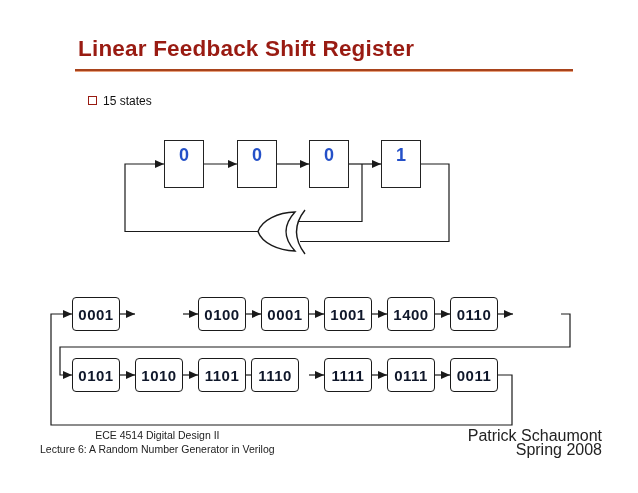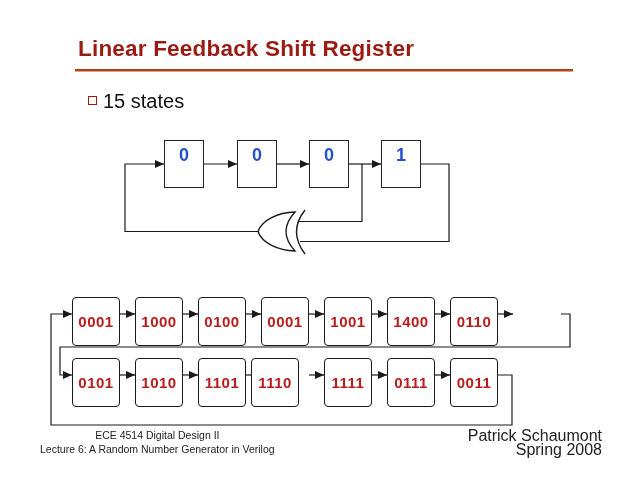--- a/index.html
+++ b/index.html
@@ -25,40 +25,40 @@
       var(--color-accent-rule-light,#e8a07c) 1.6px,
       var(--color-accent-rule-light,#e8a07c) 3px);
   }
 
   .bullet-marker {
     left:88px; top:96px; width:9px; height:9px;
     border:1.5px solid var(--color-title,#991b12);
     background:#ffffff;
   }
   .bullet-text {
-    left:103px; top:92px; font-size:20px; line-height:18px; color:#111;
+    left:103px; top:92px; font-size:12px; line-height:18px; color:#111;
     white-space:nowrap;
   }
 
   svg.diagram { left:0; top:0; width:638px; height:493px; pointer-events:none; }
 
   .ff-box {
     top:140px; width:40px; height:48px;
     border:1.2px solid #222; background:#fff;
     display:flex; justify-content:center; align-items:flex-start;
     padding-top:4px;
     font-size:18px; font-weight:bold;
     color:var(--color-bit-value,#2450c8);
   }
 
   .state-box {
-    width:48px; height:49px;
+    width:48px; height:34px;
     border:1.6px solid #1a1a1a; border-radius:4px; background:#fff;
     display:flex; align-items:center; justify-content:center;
-    font-size:15px; font-weight:bold; color:#b91c1c; letter-spacing:0.5px;
+    font-size:15px; font-weight:bold; color:#0f172a; letter-spacing:0.5px;
   }
 
   .footer-left {
     left:40px; top:429px; font-size:10.5px; line-height:13.5px; color:#222;
     white-space:nowrap;
     text-align:center;
   }
   .footer-right {
     right:36px; top:429px; font-size:16px; line-height:13.5px; color:#222;
     text-align:right; white-space:nowrap;
@@ -121,21 +121,20 @@
       <path d="M498 375 H512 V425 H51 V314 H72" marker-end="url(#ah)"></path>
     </g>
   </svg>
 
   <div class="abs ff-box" style="left:164px">0</div>
   <div class="abs ff-box" style="left:237px">0</div>
   <div class="abs ff-box" style="left:309px">0</div>
   <div class="abs ff-box" style="left:381px">1</div>
 
   <div class="abs state-box" style="left:72px;top:297px">0001</div>
-  <div class="abs state-box" style="left:135px;top:297px">1000</div>
   <div class="abs state-box" style="left:198px;top:297px">0100</div>
   <div class="abs state-box" style="left:261px;top:297px">0001</div>
   <div class="abs state-box" style="left:324px;top:297px">1001</div>
   <div class="abs state-box" style="left:387px;top:297px">1400</div>
   <div class="abs state-box" style="left:450px;top:297px">0110</div>
 
   <div class="abs state-box" style="left:72px;top:358px">0101</div>
   <div class="abs state-box" style="left:135px;top:358px">1010</div>
   <div class="abs state-box" style="left:198px;top:358px">1101</div>
   <div class="abs state-box" style="left:251px;top:358px">1110</div>

